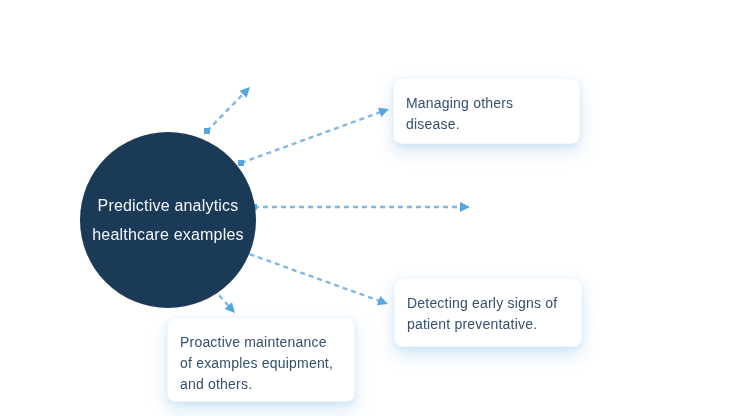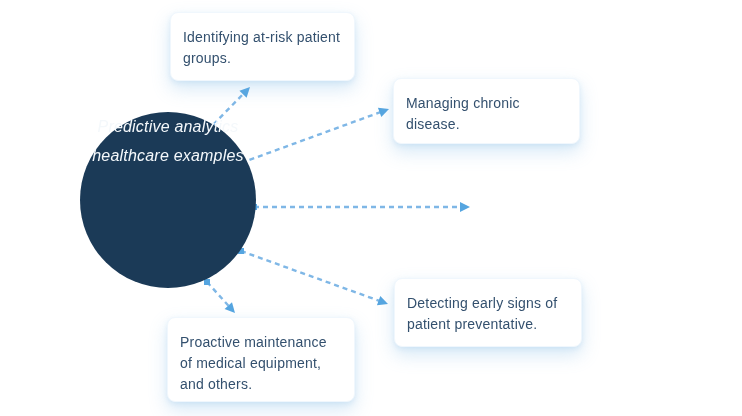--- a/index.html
+++ b/index.html
@@ -19,30 +19,29 @@
     position: absolute;
     left: 0;
     top: 0;
     width: 742px;
     height: 416px;
     z-index: 1;
   }
   .center-circle {
     position: absolute;
     left: 80px;
-    top: 112px;
+    top: 132px;
     width: 176px;
     height: 176px;
     border-radius: 50%;
     background: var(--circle-fill, #1b3a57);
     display: flex;
-    align-items: flex-start;
+    align-items: center;
     justify-content: center;
     z-index: 2;
-    font-style: italic;
   }
   .center-label {
     color: var(--circle-text, #f4f8fb);
     font-size: 16px;
     font-weight: 500;
     line-height: 29px;
     text-align: center;
     white-space: pre-line;
     letter-spacing: 0.2px;
   }
@@ -91,35 +90,31 @@
       <line x1="207" y1="282" x2="228.96742367828108" y2="306.32107621523977" stroke="#7fb7e6" stroke-width="2.4" stroke-dasharray="5 4"></line>
       <rect x="204" y="279" width="6" height="6" fill="#55a5e0"></rect>
       <path d="M 235 313 L 232.007650634068 302.2275422826448 L 224.58662420655662 308.93040486233247 Z" fill="#55a5e0"></path>
     </svg>
 
   <div class="center-circle">
     <div class="center-label">Predictive analytics
 healthcare examples</div>
   </div>
 
-  <div class="card card-identifying">
-    <div class="card-label">Identifying at-risk patient
-groups.</div>
-  </div>
 
   <div class="card card-managing">
-    <div class="card-label">Managing chronic
+    <div class="card-label">Managing others
 disease.</div>
   </div>
 
 
   <div class="card card-detecting">
     <div class="card-label">Detecting early signs of
 patient preventative.</div>
   </div>
 
   <div class="card card-proactive">
     <div class="card-label">Proactive maintenance
-of medical equipment,
+of examples equipment,
 and others.</div>
   </div>
 
 </div>
 
 </body></html>

